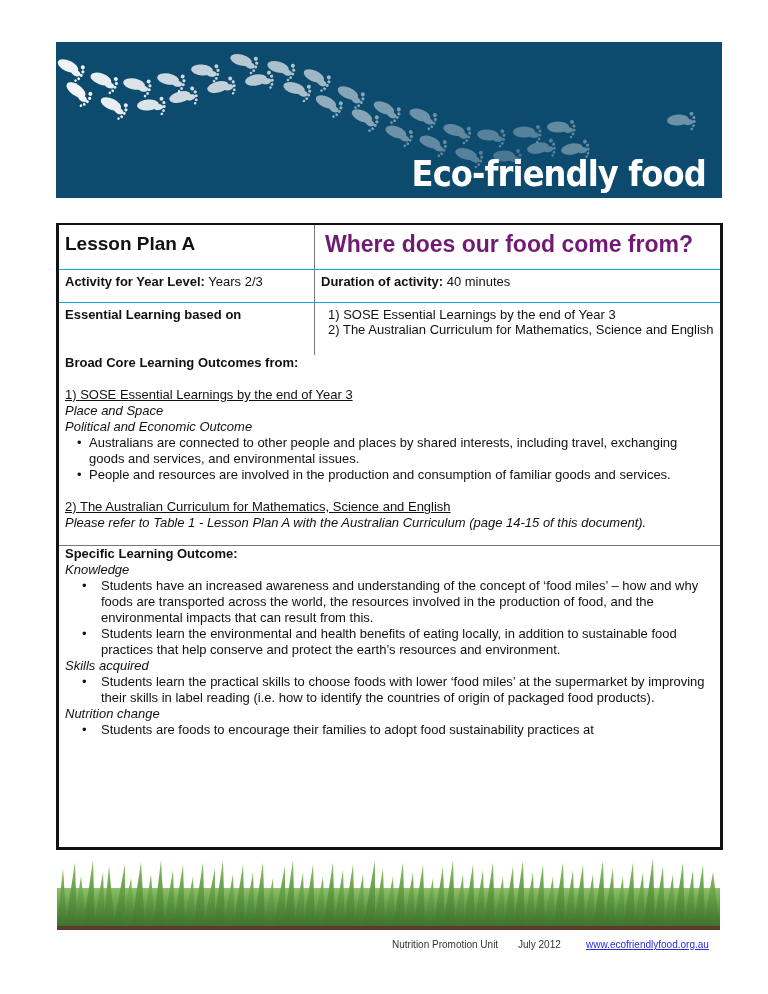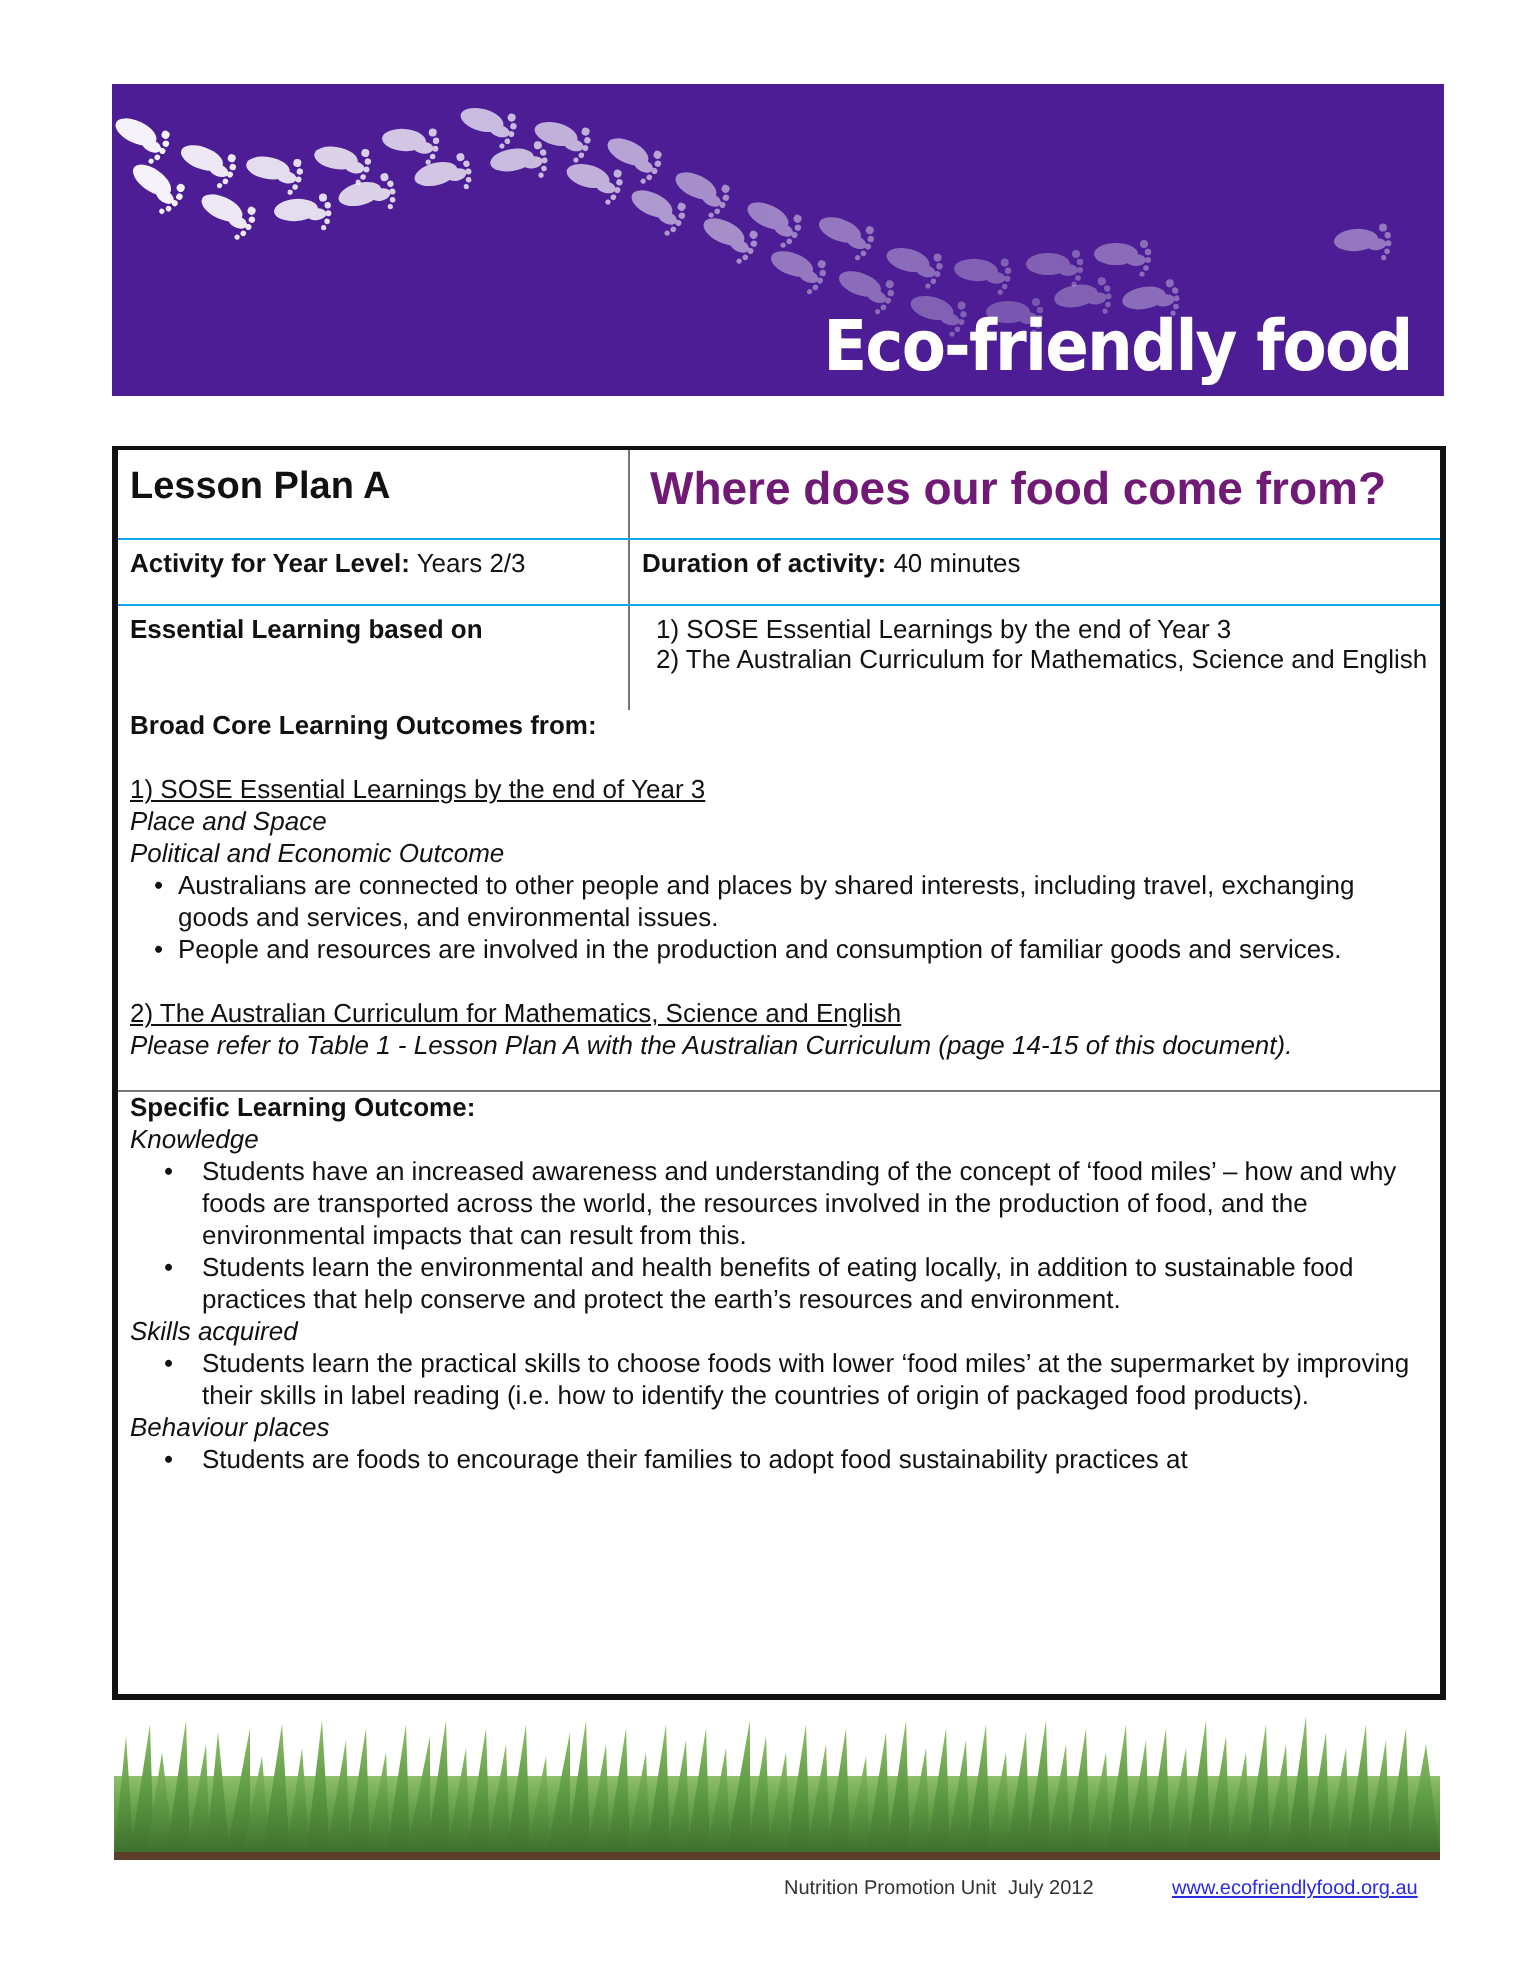--- a/index.html
+++ b/index.html
@@ -1,17 +1,17 @@
 <!DOCTYPE html>
 <html><head>
   <meta charset="utf-8">
   <style>
     html, body { margin: 0; padding: 0; background: #ffffff; }
     body { width: 768px; height: 994px; position: relative; overflow: hidden; font-family: "Liberation Sans", sans-serif; color: #111; }
-    .banner { position: absolute; left: 56px; top: 42px; width: 666px; height: 156px; background: #4c1d95; overflow: hidden; }
+    .banner { position: absolute; left: 56px; top: 42px; width: 666px; height: 156px; background: #0c4a6e; overflow: hidden; }
     .banner svg.feet { position: absolute; left: 0; top: 0; width: 666px; height: 156px; }
     .banner-title { position: absolute; right: 16px; bottom: 4px; font-family: "DejaVu Sans", sans-serif; font-weight: bold; font-size: 35px; color: #ffffff; letter-spacing: -1px; transform: scaleX(0.92); transform-origin: right bottom; }
     .table { position: absolute; left: 56px; top: 223px; width: 661px; height: 622px; border: 2px solid #111; border-width: 2px 3px 3px 3px; box-sizing: content-box; overflow: hidden; }
     .row { display: flex; border-bottom: 1px solid #0ea5e9; }
     .cell { box-sizing: border-box; padding: 4px 6px; }
     .cell.left { width: 256px; border-right: 1px solid #777; }
     .cell.right { flex: 1; }
     .r1 { height: 44px; }
     .r2 { height: 32px; }
     .r3 { height: 52px; border-bottom: none; }
@@ -138,21 +138,21 @@
     <div class="head">Specific Learning Outcome:</div>
     <div class="i">Knowledge</div>
     <ul class="bul bul2">
       <li>Students have an increased awareness and understanding of the concept of ‘food miles’ – how and why foods are transported across the world, the resources involved in the production of food, and the environmental impacts that can result from this.</li>
       <li>Students learn the environmental and health benefits of eating locally, in addition to sustainable food practices that help conserve and protect the earth’s resources and environment.</li>
     </ul>
     <div class="i">Skills acquired</div>
     <ul class="bul bul2">
       <li>Students learn the practical skills to choose foods with lower ‘food miles’ at the supermarket by improving their skills in label reading (i.e. how to identify the countries of origin of packaged food products).</li>
     </ul>
-    <div class="i">Behaviour places</div>
+    <div class="i">Nutrition change</div>
     <ul class="bul bul2">
       <li>Students are foods to encourage their families to adopt food sustainability practices at</li>
     </ul>
   </div>
 </div>
 
 <div class="grass">
   <svg width="663" height="72" viewBox="0 0 663 72" preserveAspectRatio="none">
     <defs>
       <linearGradient id="gg" x1="0" y1="0" x2="0" y2="1">
@@ -228,16 +228,16 @@
         <path d="M616 70 L626 4 L628 70 Z"></path>
       <path d="M626 70 L636 12 L638 70 Z"></path>
         <path d="M636 70 L646 6 L648 70 Z"></path>
         <path d="M646 70 L656 14 L663 70 Z"></path>
     </g>
     <rect x="0" y="68" width="663" height="4" fill="#5b3d2a"></rect>
   </svg>
 </div>
 
 <div class="footer" style="left:392px;">Nutrition Promotion Unit</div>
-<div class="footer" style="left:504px;">July 2012</div>
+<div class="footer" style="left:518px;">July 2012</div>
 <div class="footer" style="left:586px;text-align:center;">
   <a>www.ecofriendlyfood.org.au</a>
 </div>
 
 </body></html>

